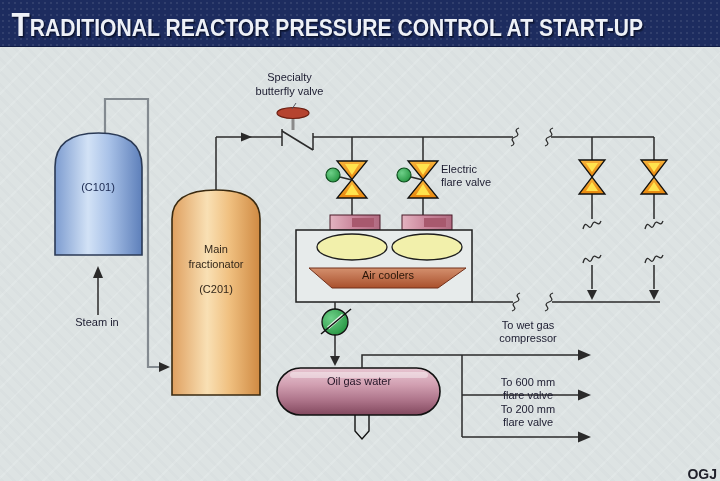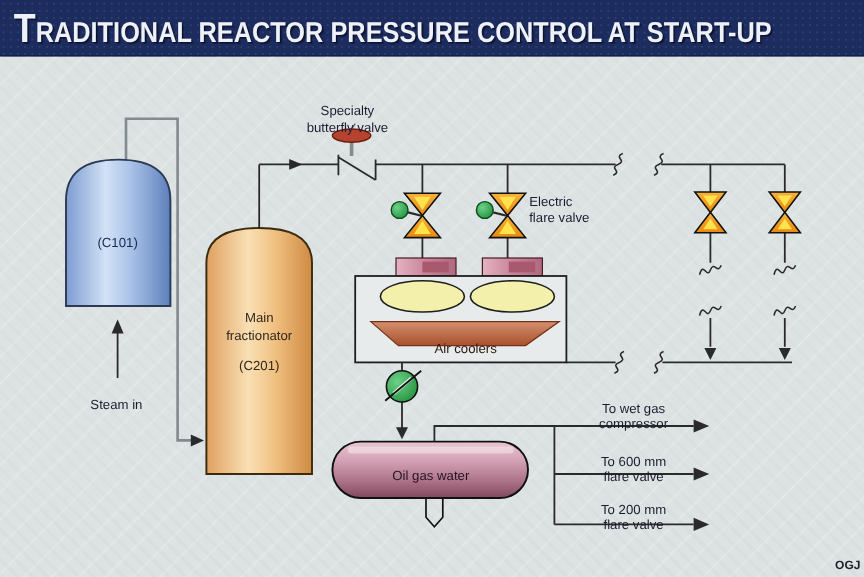--- a/index.html
+++ b/index.html
@@ -28,22 +28,22 @@
     margin:0;padding:5px 0 0 13px;
     font-size:24px;font-weight:bold;color:#eef1f7;
     letter-spacing:0px;white-space:nowrap;
     transform:scaleX(.88);transform-origin:left center;
     text-shadow:1px 1px 0 #0a1230, 2px 2px 1px rgba(0,0,0,.35);
   }
   h1::first-letter{font-size:34px;}
   svg{position:absolute;left:0;top:47px;}
   .lbl{position:absolute;font-size:11px;line-height:13px;color:#1c1c30;}
   .lbl span{display:block;}
-  .c{text-align:center;margin-top:16px;}
-  .credit{position:absolute;right:3px;top:466px;font-size:10px;font-weight:bold;color:#20202a;}
+  .c{text-align:center;}
+  .credit{position:absolute;right:3px;top:466px;font-size:14px;font-weight:bold;color:#20202a;}
 </style>
 </head>
 <body>
 
 <div class="stage">
 
   <header>
     <h1>TRADITIONAL REACTOR PRESSURE CONTROL AT START-UP</h1>
   </header>
 
@@ -248,21 +248,21 @@
 
   <div class="lbl c" style="left:295px;top:374px;width:128px;line-height:14px;color:#231526">
     <span>Oil gas water</span>
   </div>
 
   <div class="lbl c" style="left:478px;top:319px;width:100px">
     <span>To wet gas</span>
     <span>compressor</span>
   </div>
 
-  <div class="lbl c" style="left:478px;top:363px;width:100px">
+  <div class="lbl c" style="left:478px;top:376px;width:100px">
     <span>To 600 mm</span>
     <span>flare valve</span>
   </div>
 
   <div class="lbl c" style="left:478px;top:403px;width:100px">
     <span>To 200 mm</span>
     <span>flare valve</span>
   </div>
 
   <div class="credit">OGJ</div>

